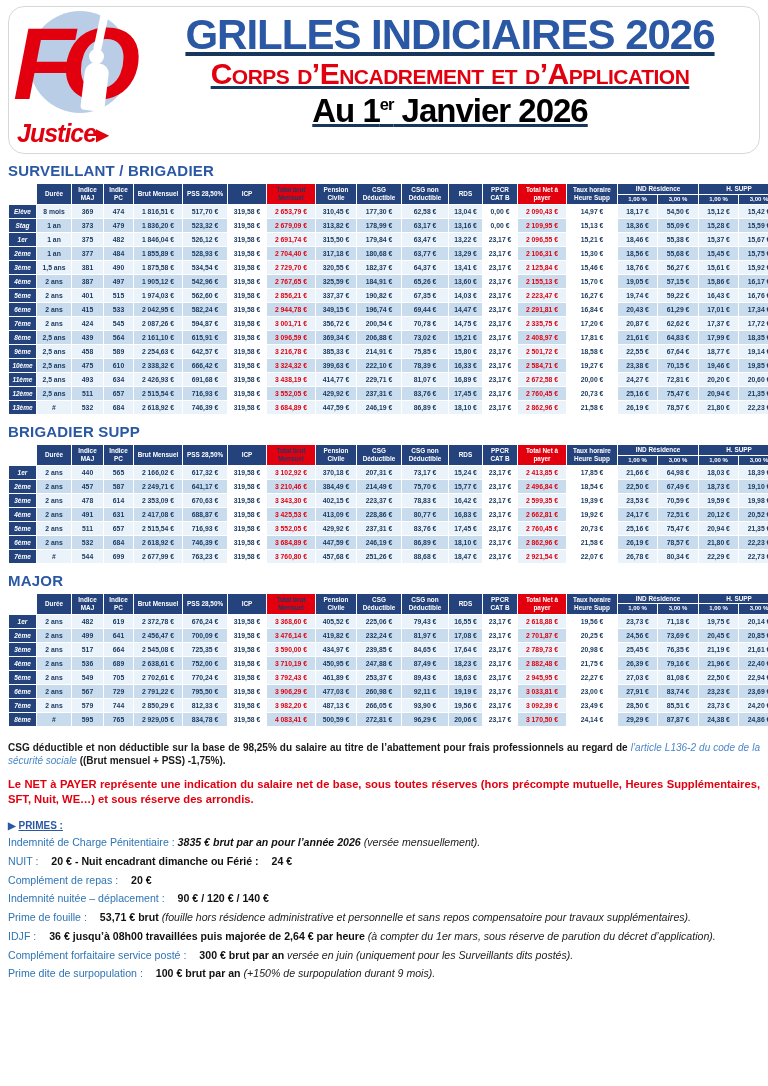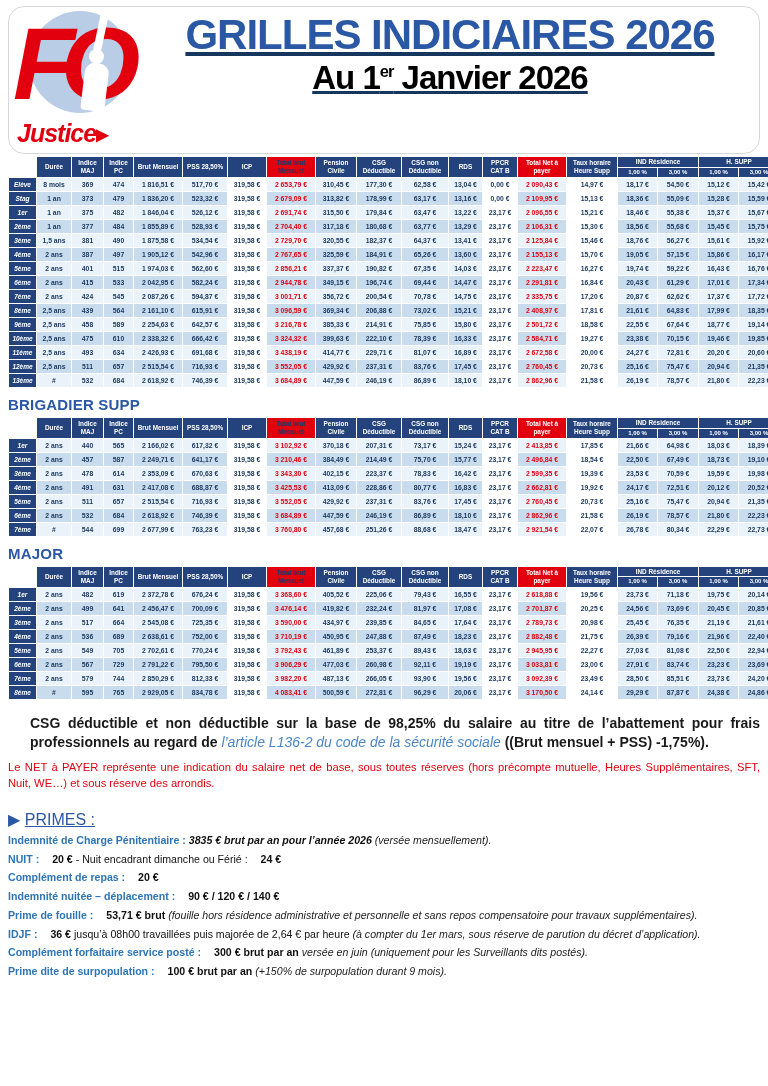--- a/index.html
+++ b/index.html
@@ -42,55 +42,57 @@
   table.grid thead th.hdr-red-white { color:#ffffff; }
   table.grid tbody th { background:#24437c; color:#ffffff; font-style:italic; font-weight:700; font-size:6.5px; padding:3px 0; text-align:center; }
   table.grid tbody td { text-align:center; padding:3px 0; color:#17365d; font-weight:600; font-size:6.8px; }
   table.grid tr.odd td { background:#eaf2fa; }
   table.grid tr.even td { background:#c9dcee; }
   table.grid td.white-col { background:#ffffff !important; }
   table.grid td.red-val { color:#e2000f; font-weight:800; }
 
   
   .notes { margin-top:14px; }
-  .note-csg { font-size:14px; font-weight:700; color:#1a1a1a; line-height:1.35; text-align:justify;margin-left:22px; }
+  .note-csg { font-size:10px; font-weight:700; color:#1a1a1a; line-height:1.35; text-align:justify; }
   .note-csg .link { color:#4a86c8; font-style:italic; font-weight:400; }
-  .note-net { color:#e2000f; font-weight:400; font-size:11.2px; margin-top:9px; line-height:1.4; text-align:justify; }
-  .primes-title { color:#2b58a5; font-weight:400; font-size:16px; margin-top:18px; }
+  .note-net { color:#e2000f; font-weight:700; font-size:11.2px; margin-top:9px; line-height:1.4; text-align:justify; }
+  .primes-title { color:#2b58a5; font-weight:700; font-size:10px; margin-top:12px; }
   .primes-title .txt { text-decoration:underline; }
   .prime-line { font-size:10.6px; margin-top:5px; line-height:1.3; }
-  .seg-label { color:#2e75b6; font-weight:700; }
+  .seg-label { color:#2e75b6; font-weight:400; }
   .seg-bold { color:#111111; font-weight:700;margin-left:10px; }
   .seg-bolditalic { color:#111111; font-weight:700; font-style:italic; }
   .seg-italic { color:#222222; font-style:italic; font-weight:400; }
-  .seg-plain { color:#111111; font-weight:400; }
+  .seg-plain { color:#111111; font-weight:700; }
 </style>
 </head>
 <body>
 
 <div class="page">
 
   <div class="header">
     <div class="logo">
       <div class="logo-circle"></div>
       <div class="logo-f">F</div>
       <div class="logo-o">O</div>
       <div class="fig-arm"></div>
       <div class="fig-head"></div>
       <div class="fig-body"></div>
       <div class="logo-justice"><span>Justice</span><span class="arrow">▶</span></div>
     </div>
     <div class="header-text">
       <div class="doc-title">GRILLES INDICIAIRES 2026</div>
+      <div class="doc-subtitle">Corps d’Encadrement et d’Application</div>
       <div class="date-row">
         <span class="date-text"><span>Au 1</span><sup>er</sup><span> Janvier 2026</span></span>
       </div>
     </div>
   </div>
 
+  <h2 class="section-title">SURVEILLANT / BRIGADIER</h2>
   <table class="grid">
       <colgroup>
         <col style="width: 27px;">
         <col style="width: 34px;">
         <col style="width: 31px;">
         <col style="width: 29px;">
         <col style="width: 48px;">
         <col style="width: 44px;">
         <col style="width: 38px;">
         <col style="width: 48px;">

